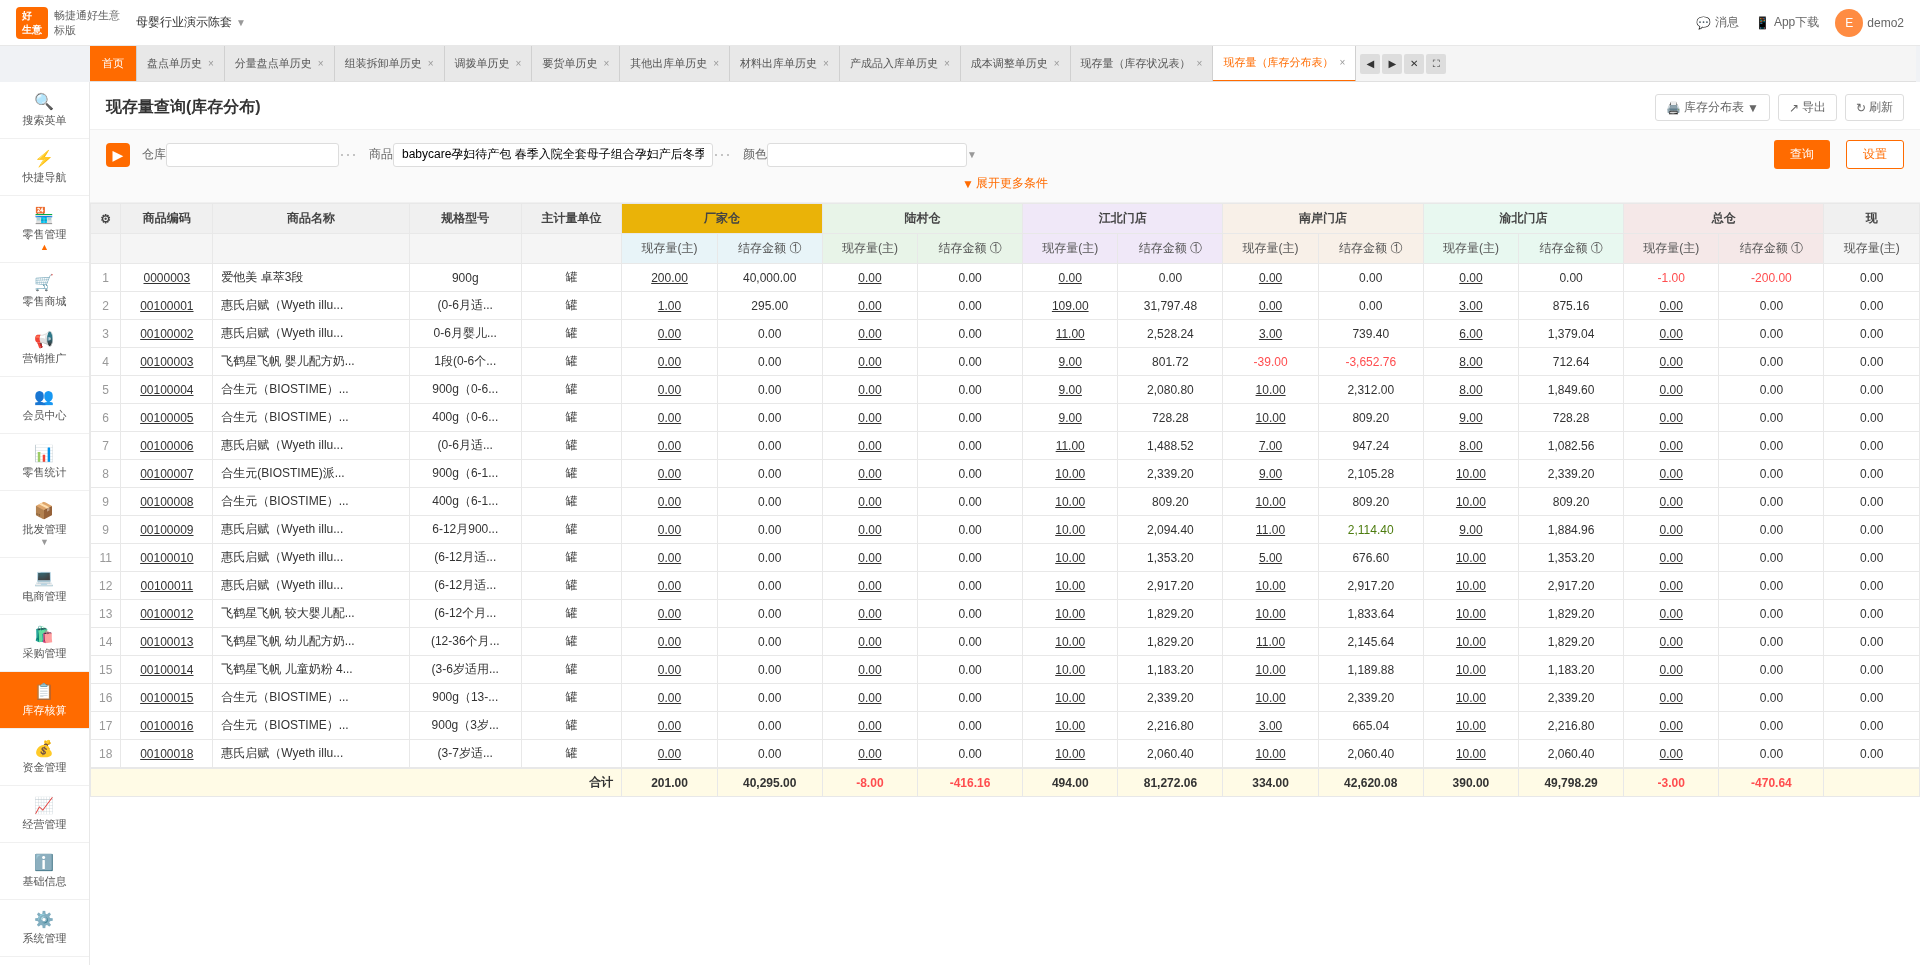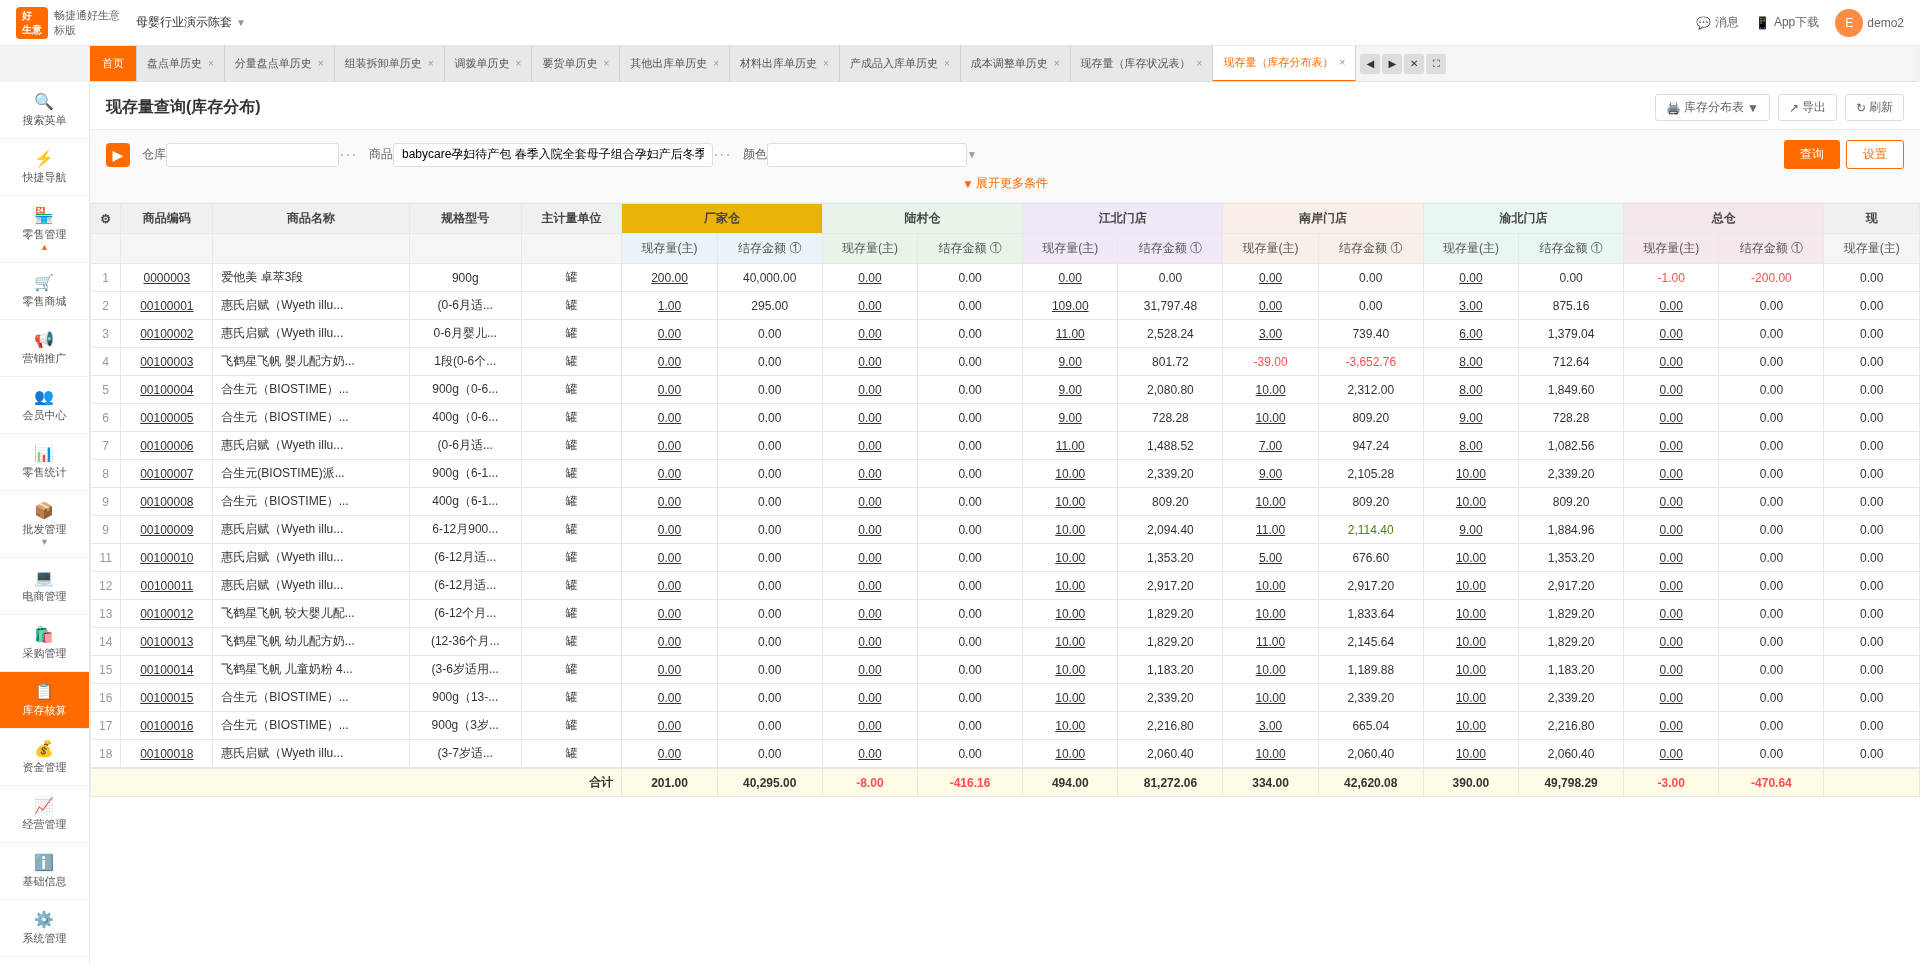--- a/index.html
+++ b/index.html
@@ -109,21 +109,21 @@
       min-width: 320px; border: 1px solid #ddd; border-radius: 3px; padding: 4px 8px; font-size: 12px;
     }
     .search-dots { color: #bbb; font-size: 18px; cursor: pointer; }
     .btn-more { color: #ff6b00; cursor: pointer; font-size: 12px; display: flex; align-items: center; gap: 2px; }
     .btn-query {
       padding: 5px 16px; background: #ff6b00; color: #fff; border: none; border-radius: 3px; cursor: pointer; font-size: 12px;
     }
     .btn-setting {
       padding: 5px 16px; background: #fff; color: #ff6b00; border: 1px solid #ff6b00; border-radius: 3px; cursor: pointer; font-size: 12px;
     }
-    .search-actions { display: flex; gap: 6px; margin-left: auto; }
+    .search-actions { display: flex; gap: 16px; margin-left: auto; }
     .expand-row {
       display: flex; justify-content: center; margin-top: 6px;
     }
 
     
     .table-container {
       overflow: auto;
       height: calc(100vh - 82px - 60px - 70px - 36px);
     }
     table {

